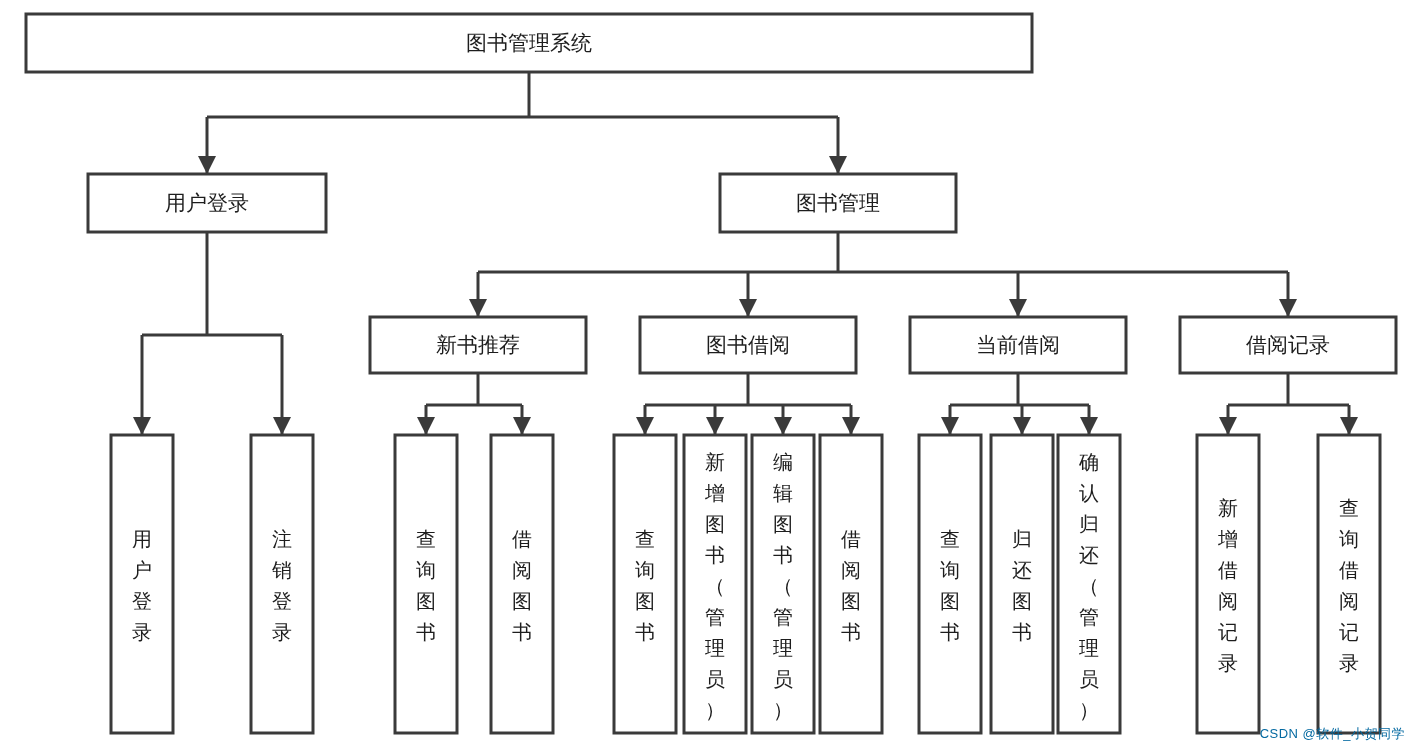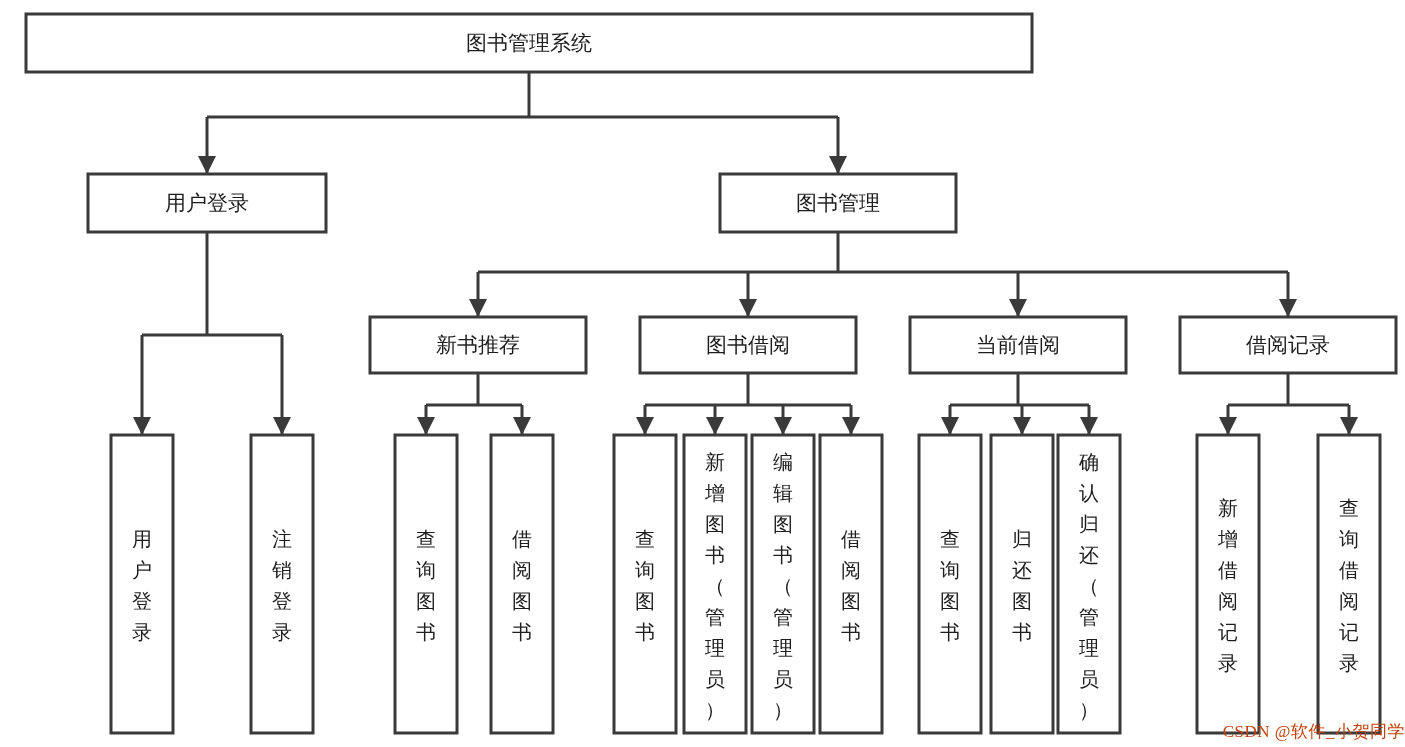--- a/index.html
+++ b/index.html
@@ -56,23 +56,23 @@
     stroke-linecap: butt;
   }
   .arrow-head {
     fill: #3a3a3a;
     stroke: none;
   }
   .watermark {
     position: absolute;
     right: 8px;
     bottom: 4px;
-    font-family: Liberation Serif, serif;
-    font-size: 17px;
-    color: #c2410c;
+    font-family: Liberation Sans, sans-serif;
+    font-size: 13px;
+    color: #0369a1;
     letter-spacing: 0.5px;
     user-select: none;
     white-space: nowrap;
   }
 </style>
 </head>
 <body>
 
 <div id="diagram-root">
   <svg class="diagram-canvas" id="diagram-svg" viewBox="0 0 1405 747" xmlns="http://www.w3.org/2000/svg">

